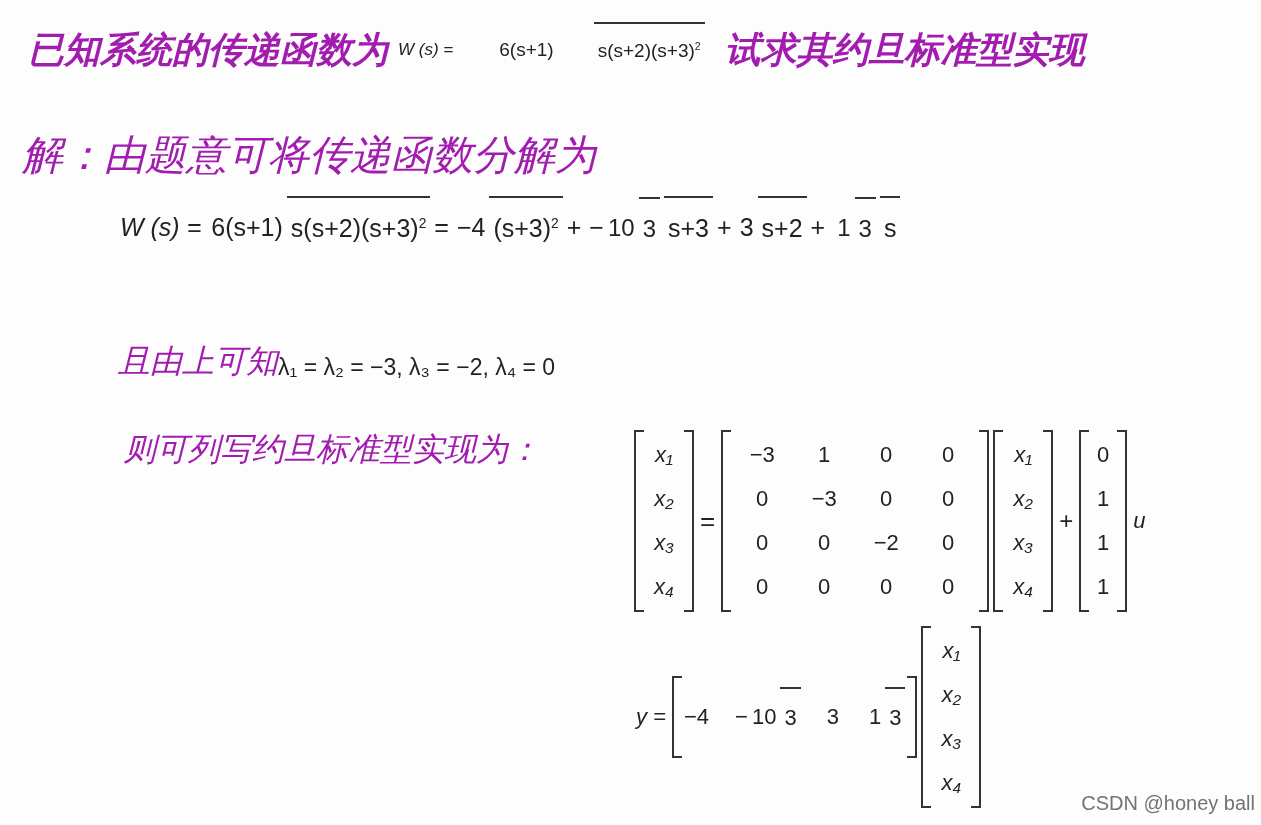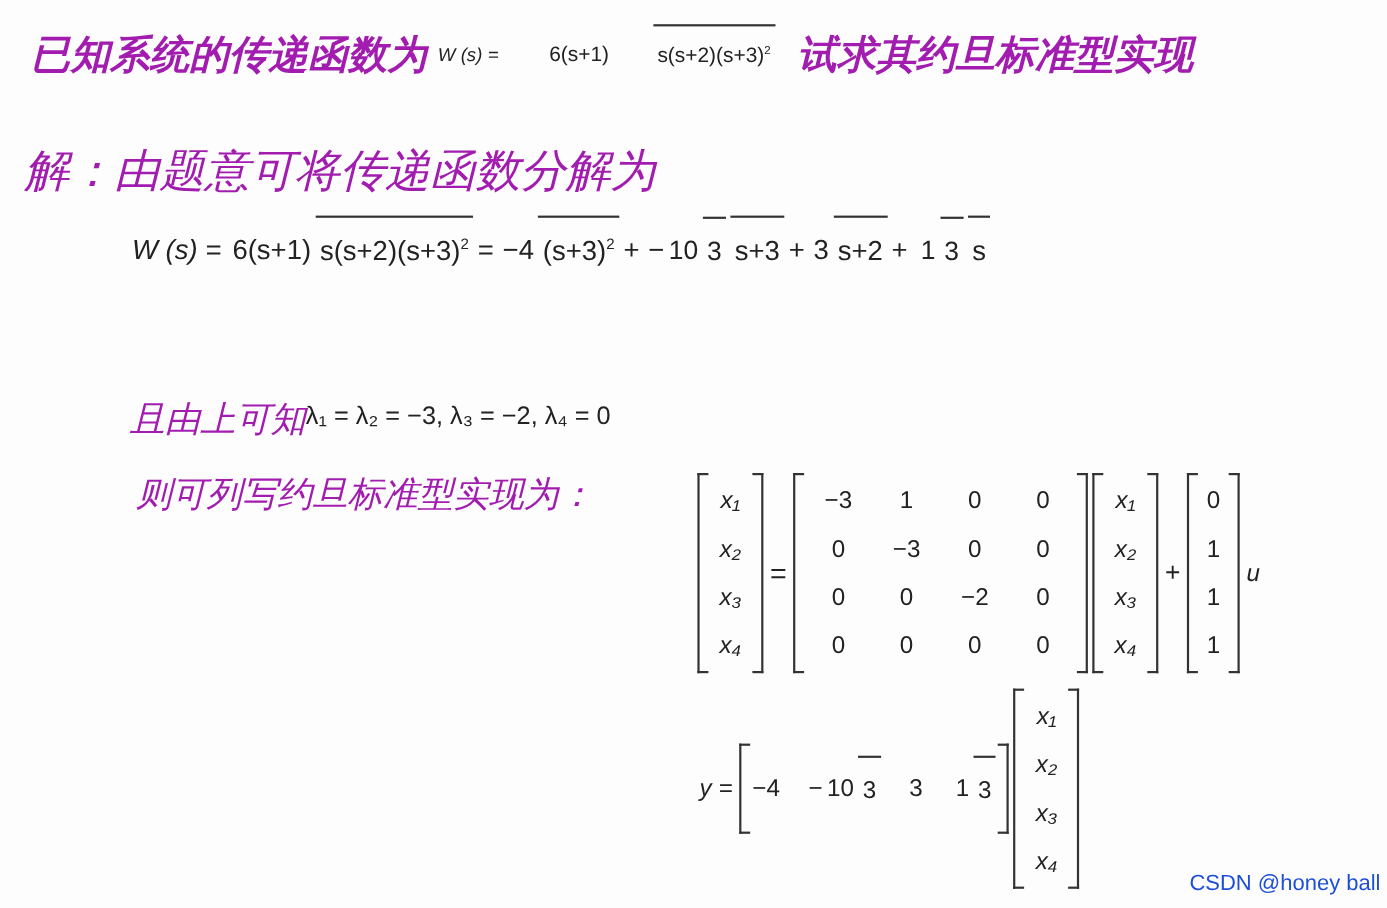--- a/index.html
+++ b/index.html
@@ -12,21 +12,21 @@
   .frac { display:inline-flex; flex-direction:row; align-items:center; vertical-align:middle; }
   .frac .num { padding:0 4px; }
   .frac .den { border-top:2px solid #333; padding:16px 4px; }
   .row { display:flex; align-items:center; white-space:nowrap; }
   .sup { font-size:0.55em; vertical-align:super; }
   .bracket { border:2px solid #333; }
   .bl { border-right:none; width:8px; }
   .br { border-left:none; width:8px; }
   .mat { display:grid; text-align:center; }
   .cell { display:flex; align-items:center; justify-content:center; }
-  .watermark { font-family:"Liberation Sans", sans-serif; color:#1d4ed8; font-size:20px; }
+  .watermark { font-family:"Liberation Sans", sans-serif; color:#737373; font-size:20px; }
 </style>
 </head>
 <body>
 
 <div class="abs row" style="left:28px; top:22px;">
   <span class="cjk" style="font-size:36px; font-weight:bold;">已知系统的传递函数为</span>
   <span class="math it" style="font-size:17px; margin-left:10px; margin-right:6px;">W (s) =</span>
   <span class="frac math" style="font-size:19px;">
     <span class="num" style="padding:0 40px;">6(s+1)</span>
     <span class="den"><span>s(s+2)(s+3)</span><span class="sup">2</span></span>
@@ -67,21 +67,21 @@
   <span class="frac">
     <span class="num"><span class="frac" style="font-size:24px;">
           <span class="num">1</span>
           <span class="den">3</span>
         </span></span>
     <span class="den">s</span>
   </span>
 </div>
 
 <div class="abs row" style="left:118px; top:340px;">
-  <span class="cjk" style="font-size:32px;margin-top:20px;">且由上可知</span>
+  <span class="cjk" style="font-size:32px;">且由上可知</span>
   <span class="math" style="font-size:23px; margin-top:10px;">λ₁ = λ₂ = −3, λ₃ = −2, λ₄ = 0</span>
 </div>
 
 <div class="abs cjk" style="left:124px; top:428px; font-size:32px;">则可列写约旦标准型实现为：</div>
 
 <div class="abs row math" style="left:634px; top:430px; font-size:22px;">
   <div class="bracket bl" style="height:178px;"></div>
   <div class="mat it" style="grid-template-rows:repeat(4,44px); width:40px;">
     <div class="cell">x₁</div>
     <div class="cell">x₂</div>

